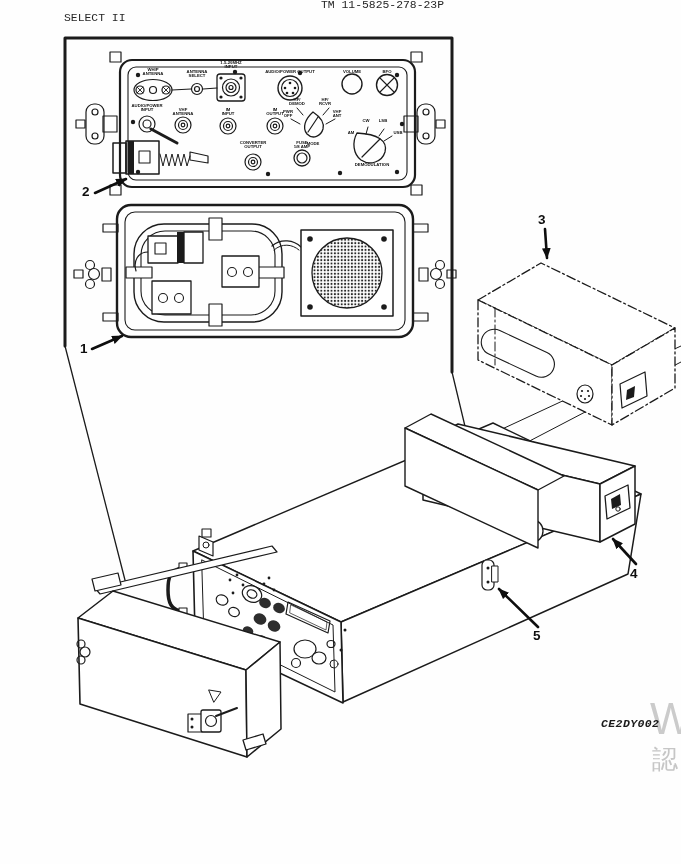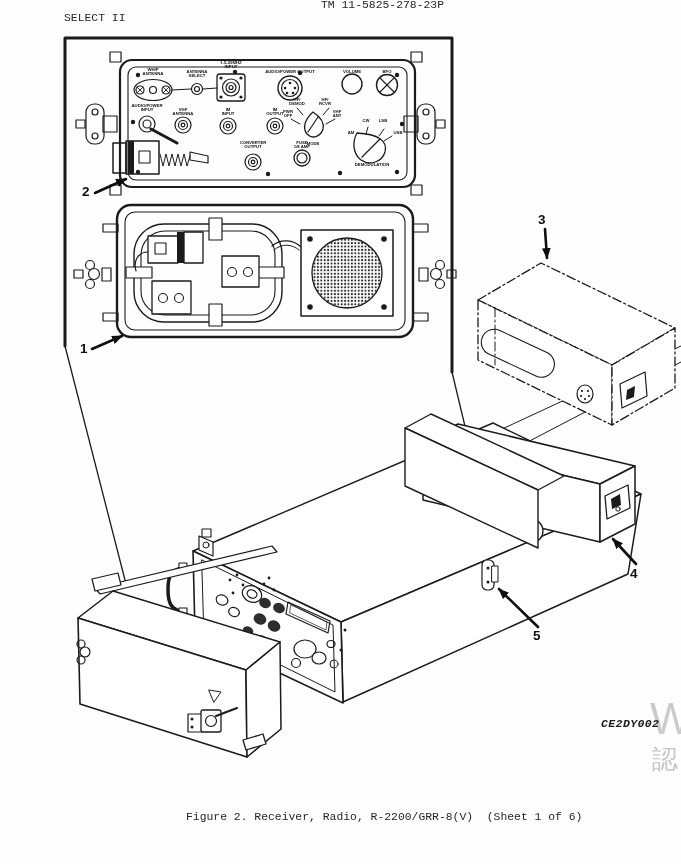--- a/index.html
+++ b/index.html
@@ -457,15 +457,14 @@
   <div class="plabel" style="left:372px;top:162px;">DEMODULATION</div>
   <div class="plabel" style="left:253px;top:140px;">CONVERTER
 OUTPUT</div>
   <div class="plabel" style="left:302px;top:140px;">FUSE
 1/8 AMP</div>
 
   <div class="wm wm-letter" style="left:650px;top:694px;">W</div>
   <div class="wm wm-cjk" style="left:652px;top:742px;">認</div>
 
   <div class="stamp" style="left:601px;top:717px;font-style:italic;">CE2DY002</div>
-  <div class="typew" style="left:186px;top:811px;">Figure 2. Receiver, Radio, R-2200/GRR-8(V)  (Sheet 1 of 6)</div>
 
 </div>
 
 </body></html>

